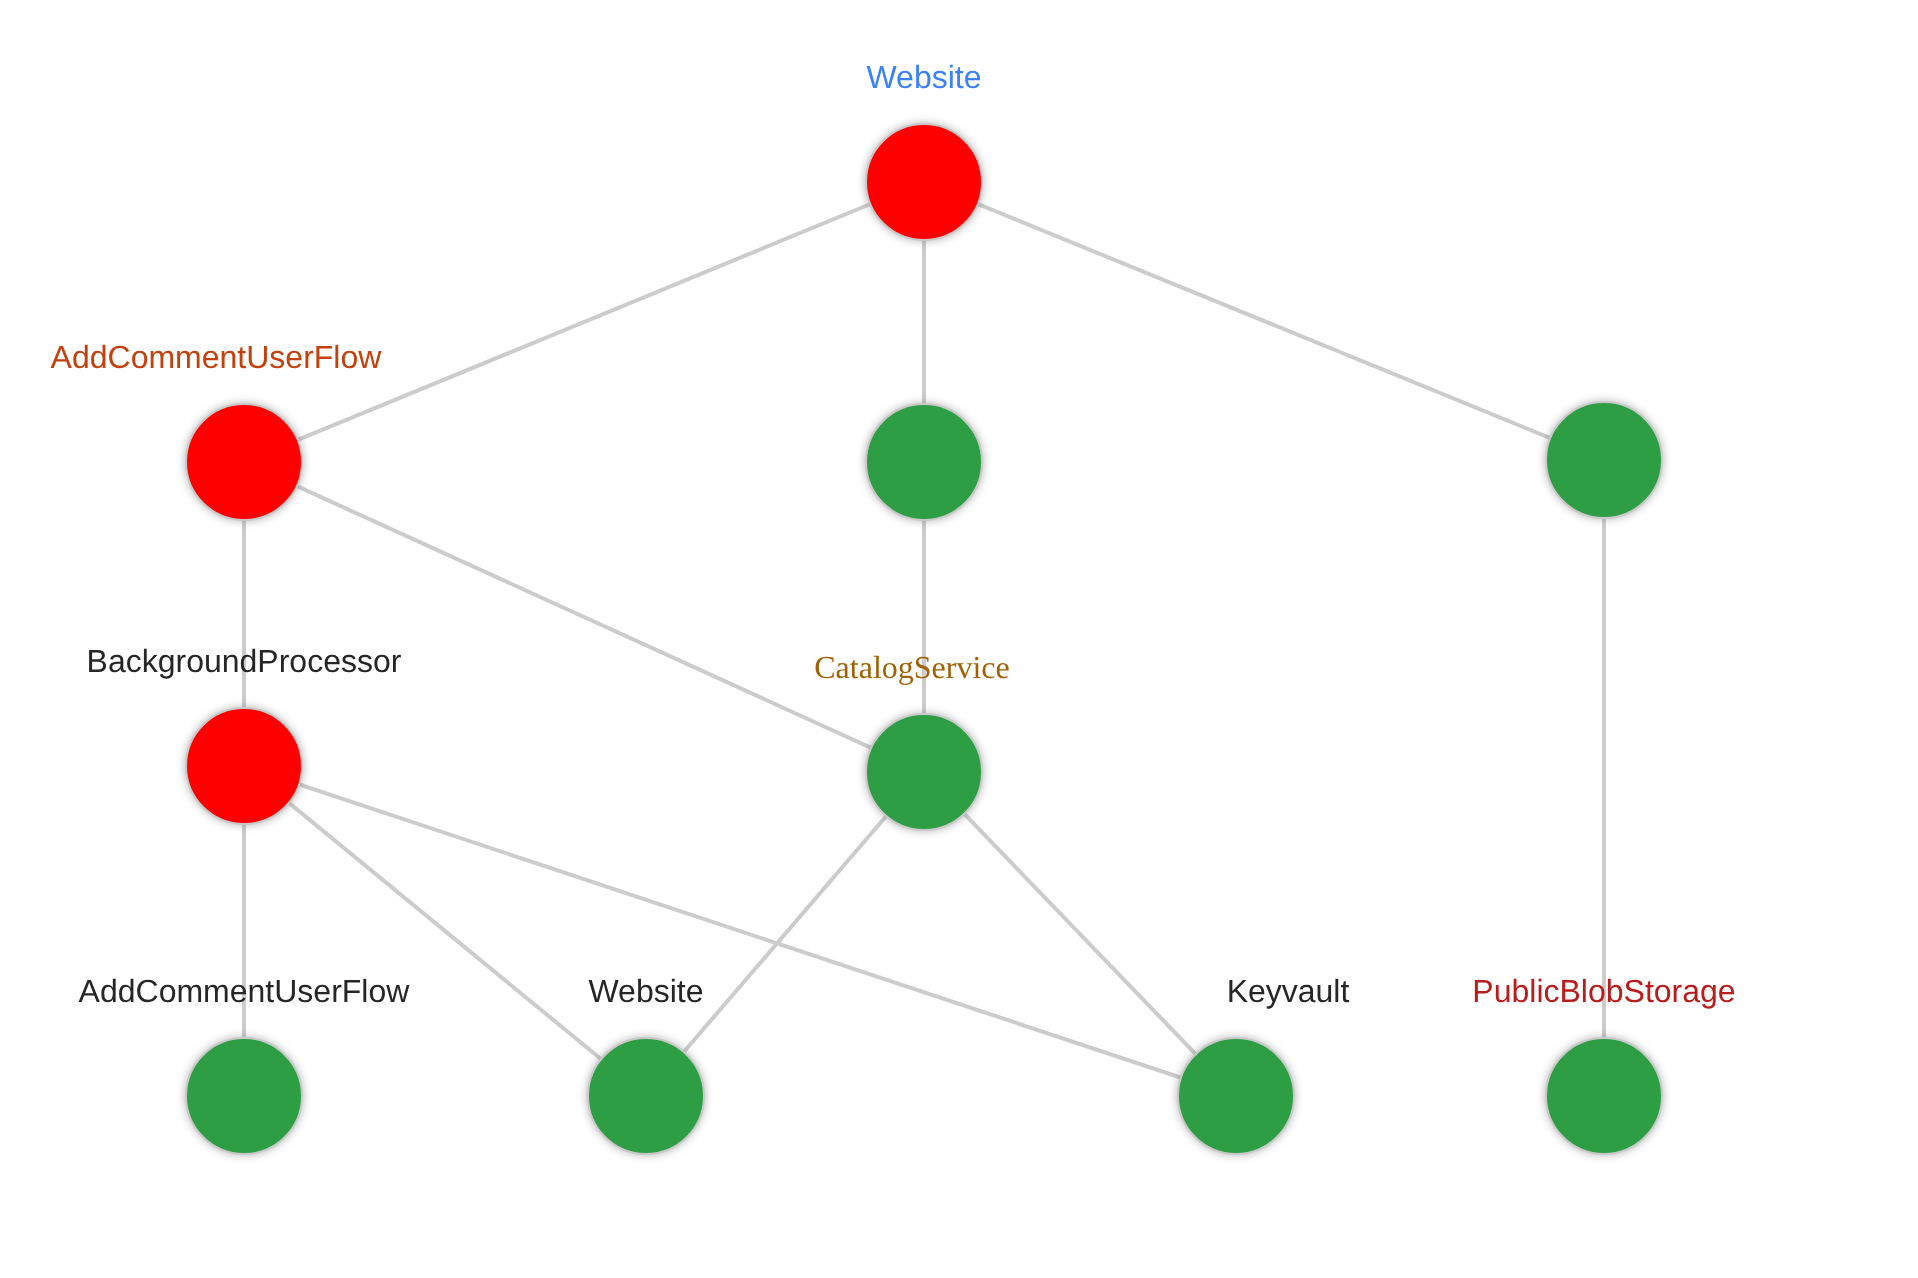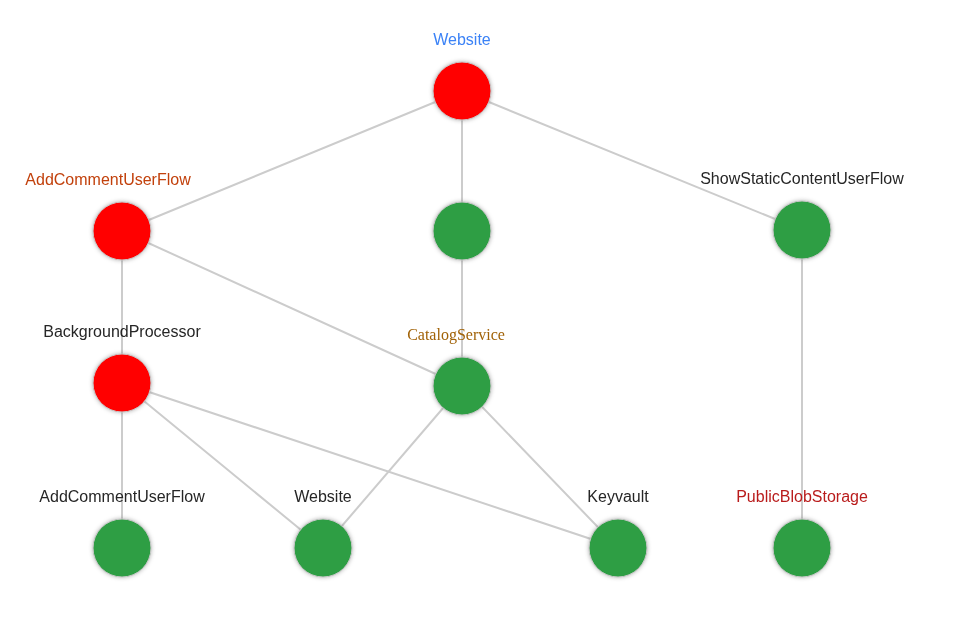--- a/index.html
+++ b/index.html
@@ -65,20 +65,19 @@
       <circle cx="802" cy="230" r="29" fill="#2e9e44" class="node"></circle>
       <circle cx="122" cy="383" r="29" fill="#ff0000" class="node"></circle>
       <circle cx="462" cy="386" r="29" fill="#2e9e44" class="node"></circle>
       <circle cx="122" cy="548" r="29" fill="#2e9e44" class="node"></circle>
       <circle cx="323" cy="548" r="29" fill="#2e9e44" class="node"></circle>
       <circle cx="618" cy="548" r="29" fill="#2e9e44" class="node"></circle>
       <circle cx="802" cy="548" r="29" fill="#2e9e44" class="node"></circle>
     </svg>
 <div class="node-label" style="left: 462px; top: 31px; color: #3b82f6;">Website</div>
     <div class="node-label" style="left: 108px; top: 171px; color: #c2410c;">AddCommentUserFlow</div>
-    <div class="node-label" style="left: 802px; top: 170px; color: rgb(38, 38, 38);">ShowStaticContentUserFlow</div>
     <div class="node-label" style="left: 122px; top: 323px; color: rgb(38, 38, 38); text-align: right;">BackgroundProcessor</div>
     <div class="node-label" style="left: 456px; top: 326px; color: #a16207; font-family: Liberation Serif, serif;">CatalogService</div>
     <div class="node-label" style="left: 122px; top: 488px; color: rgb(38, 38, 38);">AddCommentUserFlow</div>
     <div class="node-label" style="left: 323px; top: 488px; color: rgb(38, 38, 38);">Website</div>
-    <div class="node-label" style="left: 618px; top: 488px; color: rgb(38, 38, 38);">Keyvault</div>
+    <div class="node-label" style="left: 644px; top: 488px; color: rgb(38, 38, 38);">Keyvault</div>
     <div class="node-label" style="left: 802px; top: 488px; color: #b91c1c;">PublicBlobStorage</div>
   </div>
 
 </body></html>

